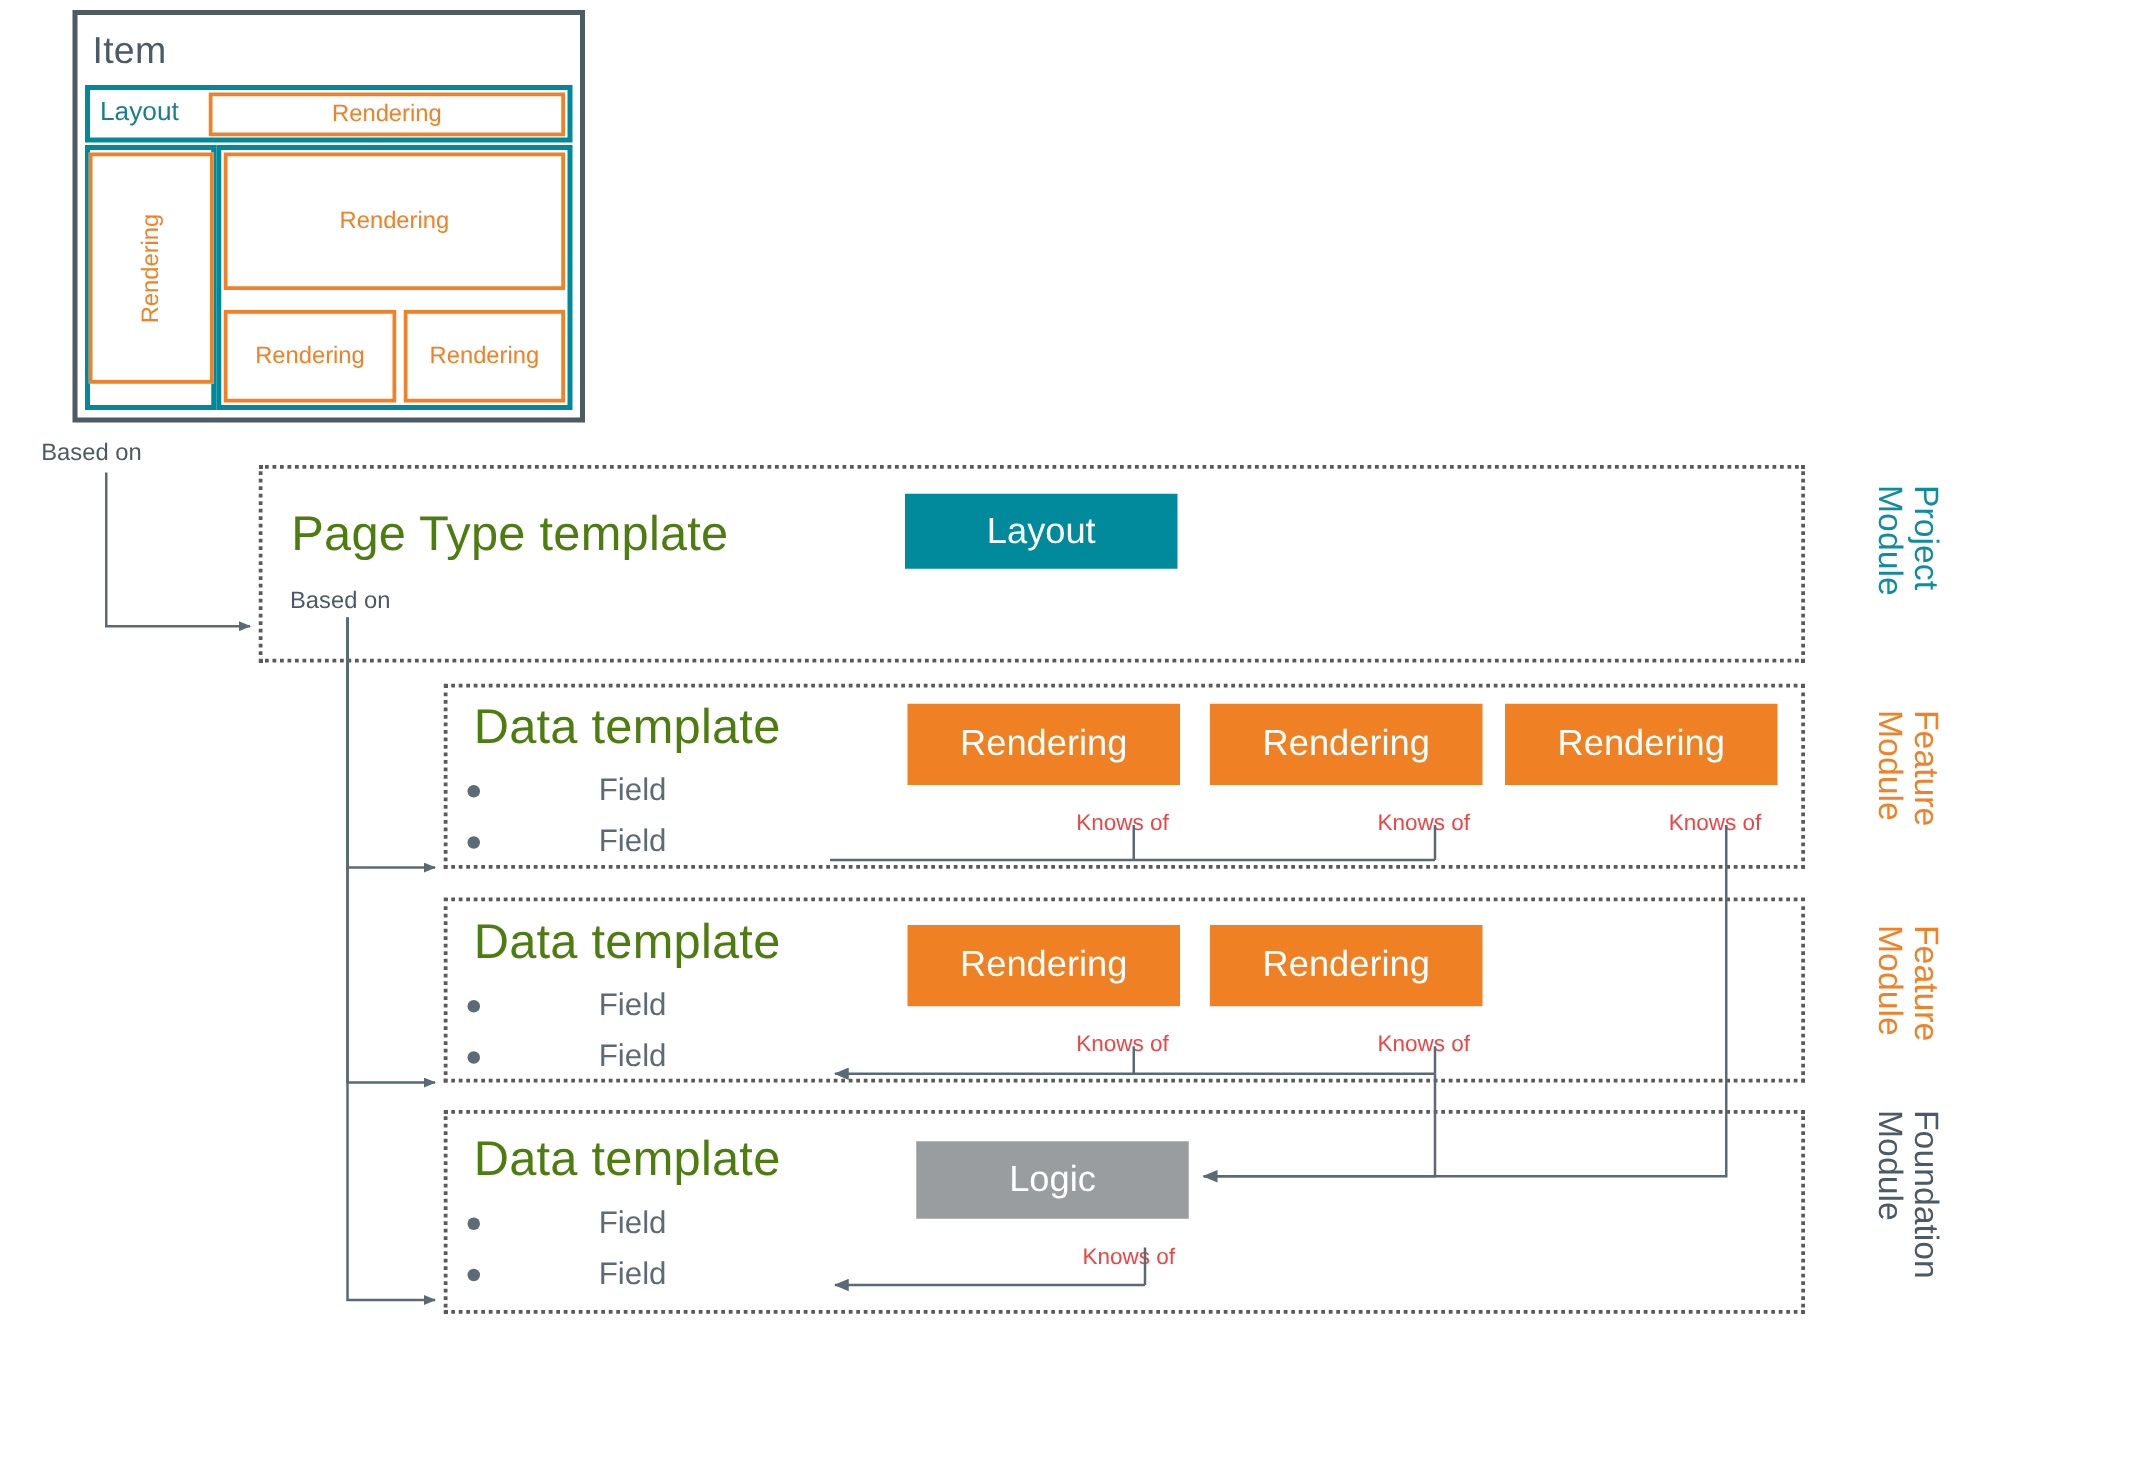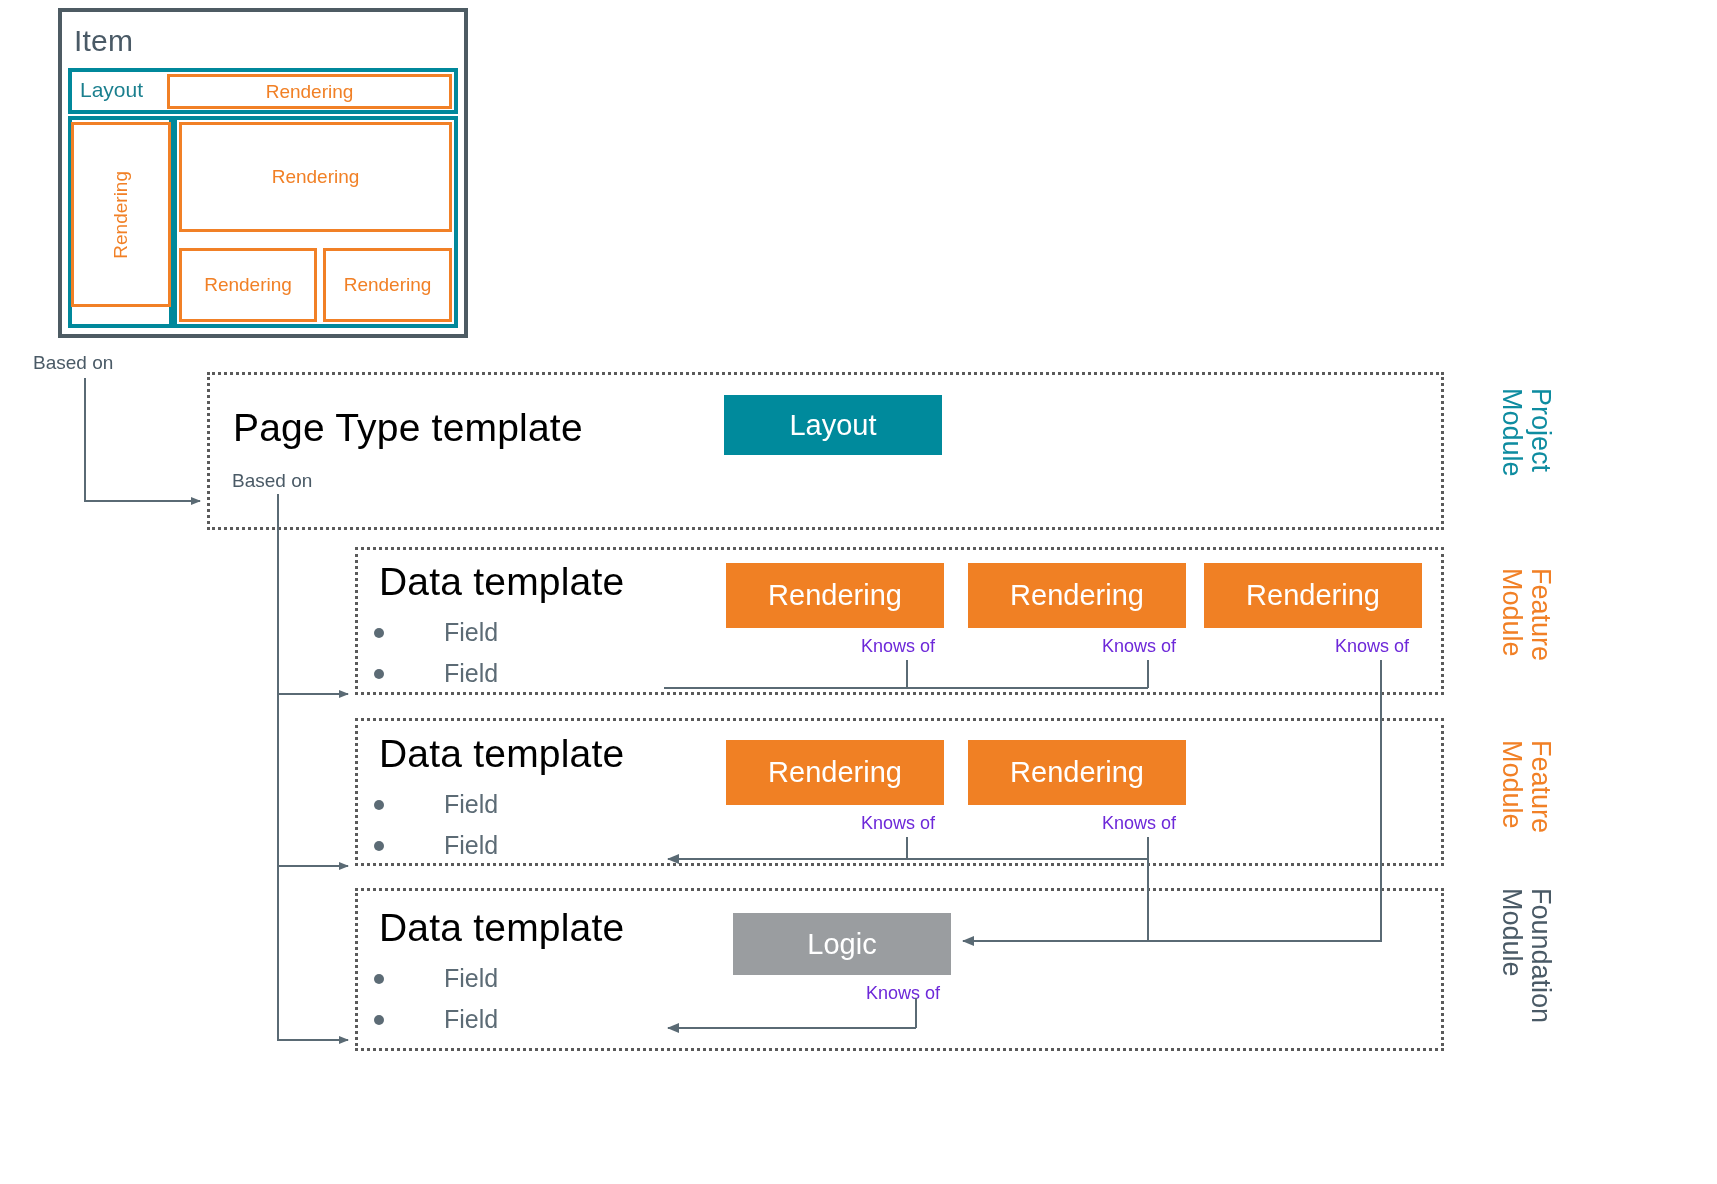--- a/index.html
+++ b/index.html
@@ -35,54 +35,54 @@
   #mod-foundation{left:355px;top:888px;width:1089px;height:163px;}
 
   
   .mod-label{position:absolute;writing-mode:vertical-rl;font-size:27px;line-height:1.05;text-align:left;white-space:pre-line;}
   #lbl-project{left:1498px;top:388px;color:#0e8ca0;}
   #lbl-feature1{left:1498px;top:568px;color:#f18026;}
   #lbl-feature2{left:1498px;top:740px;color:#f18026;}
   #lbl-foundation{left:1498px;top:888px;color:#4a5a66;}
 
   
-  .big-head{position:absolute;font-size:39px;color:#000000;font-weight:300;letter-spacing:.2px;}
+  .big-head{position:absolute;font-size:39px;color:#4d7c0f;font-weight:300;letter-spacing:.2px;}
   #pt-head{left:233px;top:406px;}
   #dt1-head{left:379px;top:560px;}
   #dt2-head{left:379px;top:732px;}
   #dt3-head{left:379px;top:906px;}
 
   .based-on{position:absolute;font-size:19px;color:#4a5a66;}
   #based1{left:33px;top:352px;}
   #based2{left:232px;top:470px;}
 
   .fields{position:absolute;font-size:25px;color:#5c6b75;}
   .fields .row{display:flex;align-items:center;height:41px;}
   .fields .bullet{width:10px;height:10px;border-radius:50%;background:#5c6b75;margin-right:0;}
-  .fields .ftxt{margin-left:60px;}
+  .fields .ftxt{margin-left:95px;}
   #fields1{left:374px;top:612px;}
   #fields2{left:374px;top:784px;}
   #fields3{left:374px;top:958px;}
 
   
   .fbox{position:absolute;display:flex;align-items:center;justify-content:center;
         color:#fff;font-size:29px;font-weight:300;box-sizing:border-box;}
   .teal-fill{background:#008a9c;}
   .orange-fill{background:#f08024;}
   .gray-fill{background:#9a9da0;}
   #box-layout{left:724px;top:395px;width:218px;height:60px;}
   #box-r11{left:726px;top:563px;width:218px;height:65px;}
   #box-r12{left:968px;top:563px;width:218px;height:65px;}
   #box-r13{left:1204px;top:563px;width:218px;height:65px;}
   #box-r21{left:726px;top:740px;width:218px;height:65px;}
   #box-r22{left:968px;top:740px;width:218px;height:65px;}
   #box-logic{left:733px;top:913px;width:218px;height:62px;}
 
   
-  .knows{position:absolute;font-size:18px;color:#6d28d9;}
+  .knows{position:absolute;font-size:18px;color:#ef4444;margin-top:12px;}
   #k11{left:861px;top:636px;}
   #k12{left:1102px;top:636px;}
   #k13{left:1335px;top:636px;}
   #k21{left:861px;top:813px;}
   #k22{left:1102px;top:813px;}
   #k31{left:866px;top:983px;}
 
   
   #wires{position:absolute;left:0;top:0;width:1717px;height:1184px;pointer-events:none;}
 </style>

